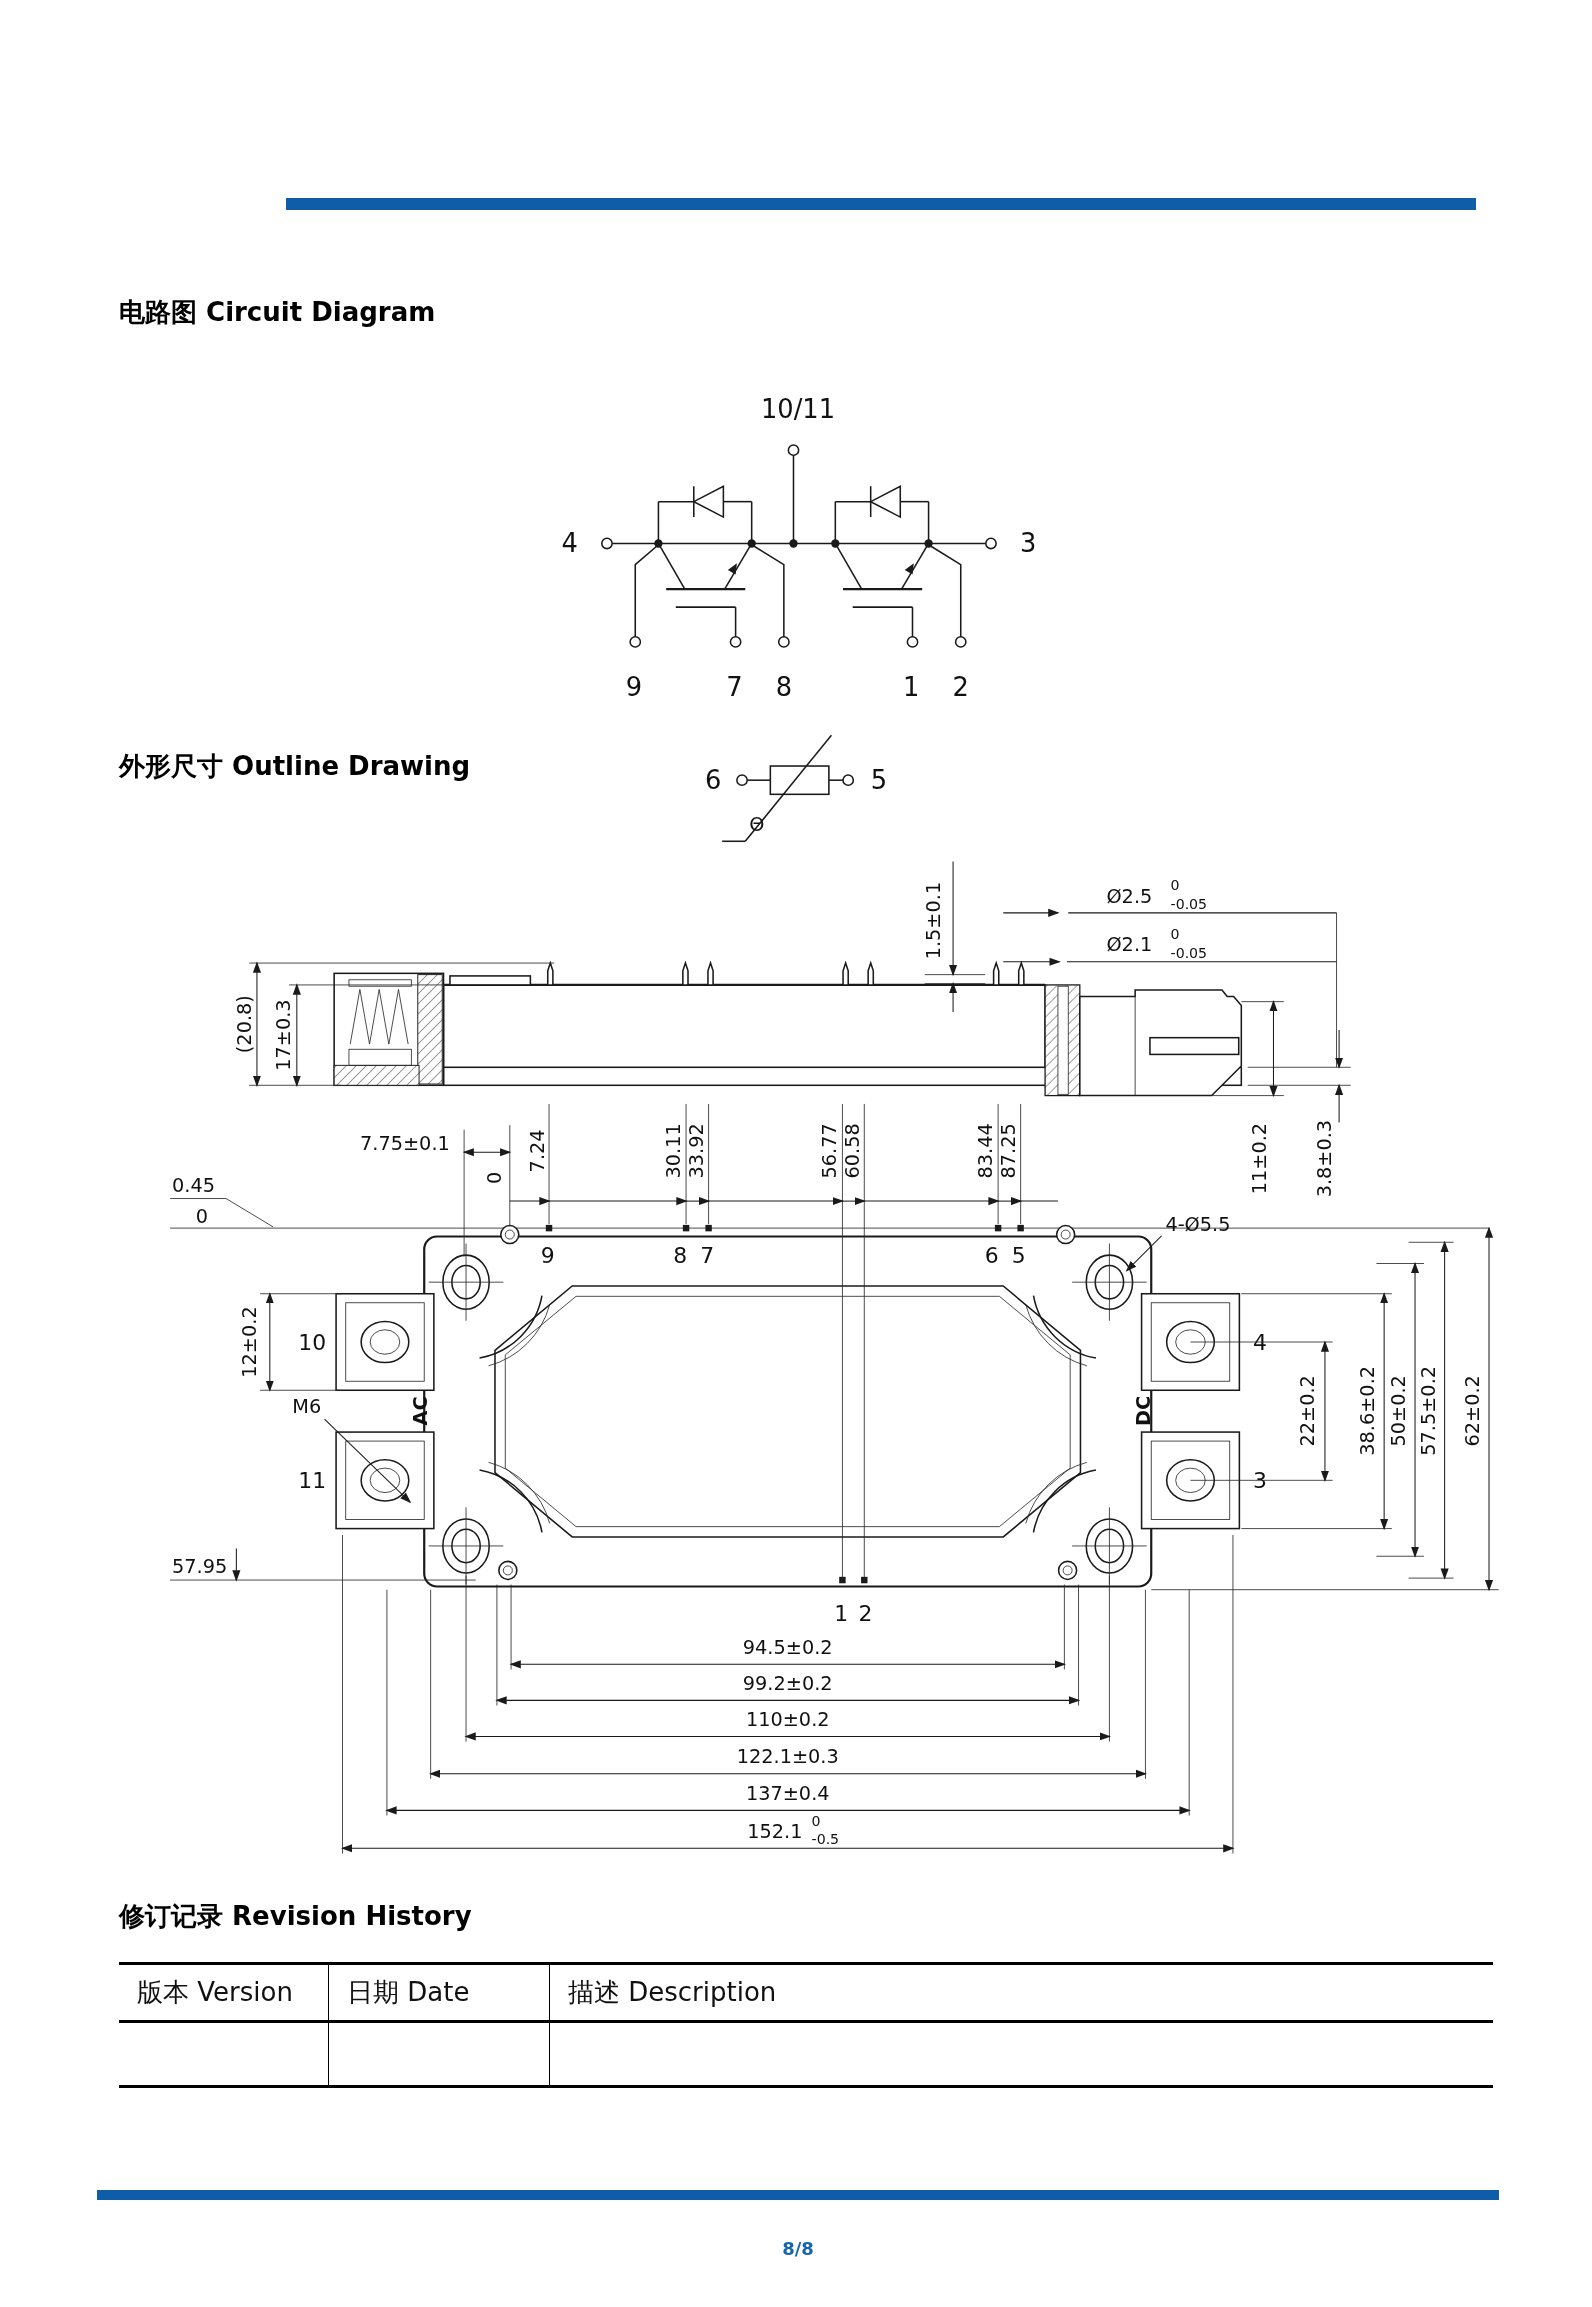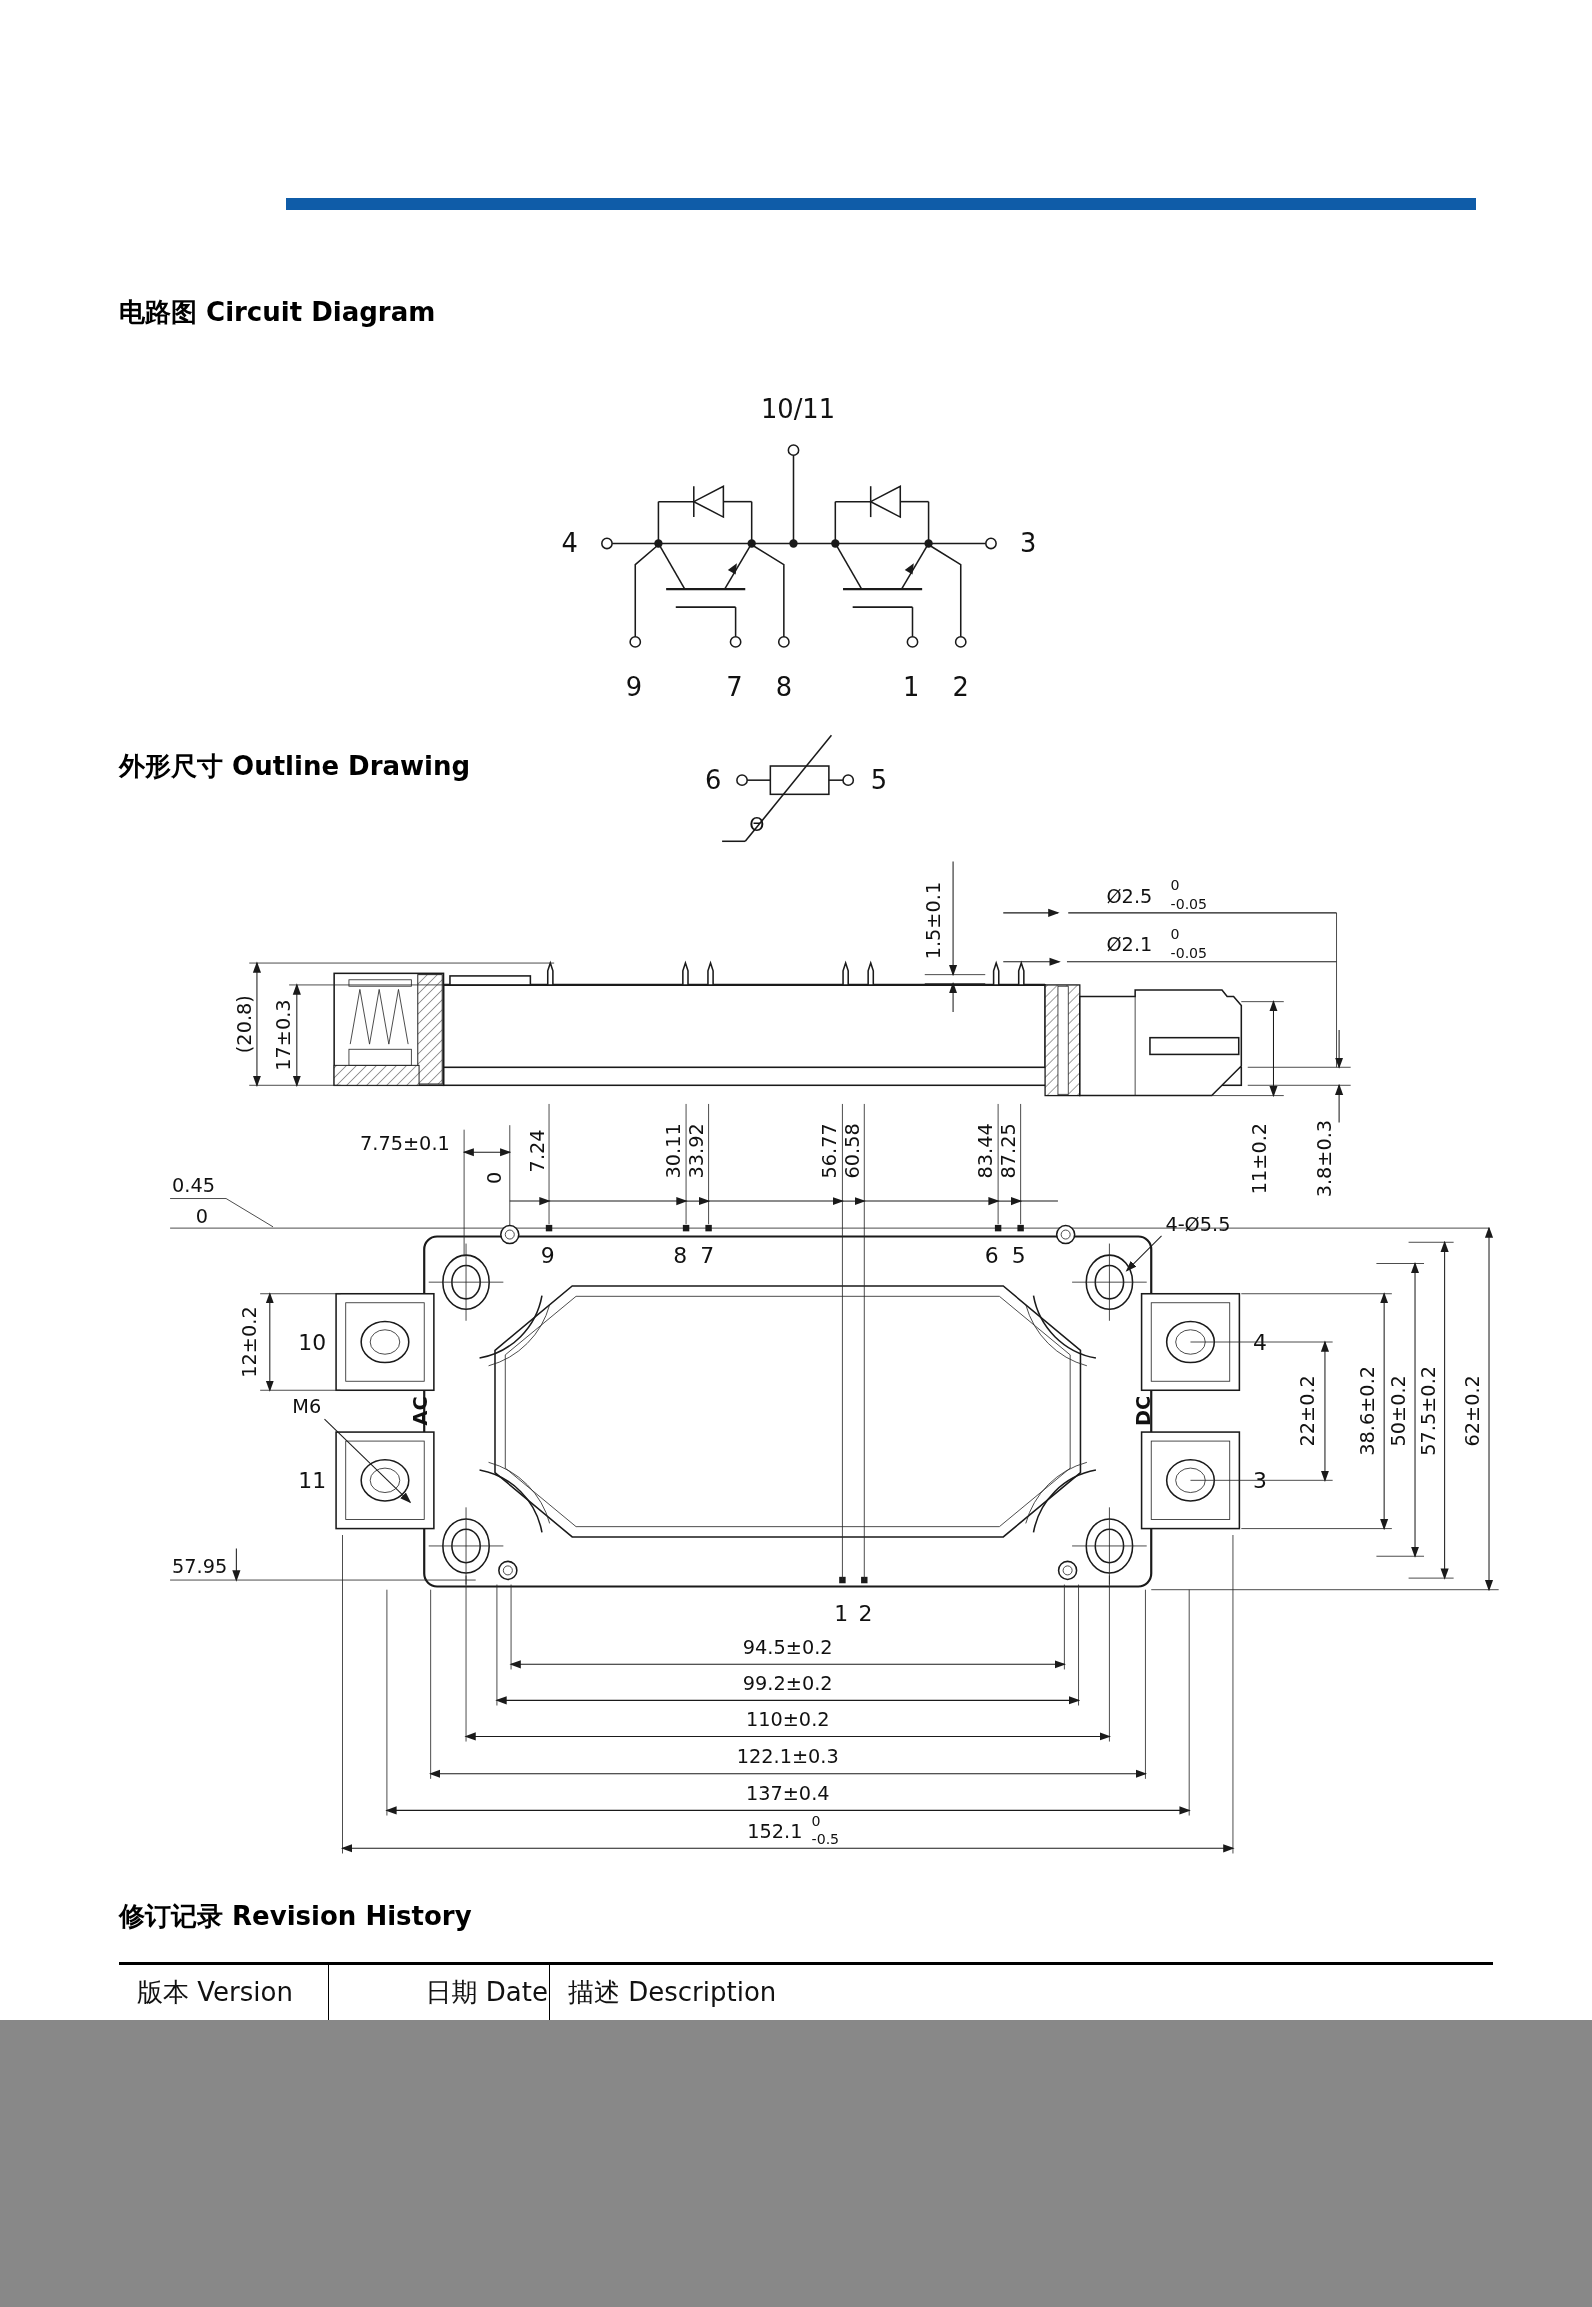--- a/index.html
+++ b/index.html
@@ -1,16 +1,16 @@
 <!DOCTYPE html>
 <html style="font-size:10.3px"><head>
 <meta charset="utf-8">
 <style>
   html,body{margin:0;padding:0;background:#888;}
-  #page{position:relative;width:1592px;height:2020px;background:#ffffff;font-family:"DejaVu Sans","Liberation Sans",sans-serif;overflow:hidden;}
+  #page{position:relative;width:1592px;height:2307px;background:#ffffff;font-family:"DejaVu Sans","Liberation Sans",sans-serif;overflow:hidden;}
   .bar{position:absolute;background:#0F5CA8;}
   .sec-title{position:absolute;left:119px;font-size:26px;font-weight:700;color:#000;white-space:nowrap;}
   svg{position:absolute;overflow:visible;}
   svg *{vector-effect:none;}
   .ln{stroke:#1a1a1a;stroke-width:2.4;fill:none;}
   .thk{stroke:#1a1a1a;stroke-width:3.4;fill:none;}
   .thin{stroke:#2a2a2a;stroke-width:1.3;fill:none;}
   .dim{stroke:#1a1a1a;stroke-width:1.6;fill:none;}
   .wfill{fill:#ffffff;}
   text{fill:#111;font-family:"DejaVu Sans","Liberation Sans",sans-serif;}
@@ -367,21 +367,21 @@
     <line class="dim" x1="533" y1="2872" x2="1917" y2="2872" marker-start="url(#ar)" marker-end="url(#ar)"></line>
     <text class="dt" x="1205" y="2856" text-anchor="middle">152.1</text>
     <text class="sm" x="1262" y="2838">0</text>
     <text class="sm" x="1262" y="2866">-0.5</text>
   </svg>
 
   <table id="revtable">
     <tbody>
         <tr class="hdr">
       <td style="width:190px;">版本 Version</td>
-      <td style="width:201px;text-align:right;">日期 Date</td>
+      <td style="width:201px;">日期 Date</td>
       <td>描述 Description</td>
     </tr>
     <tr class="r2">
       <td></td>
       <td></td>
       <td></td>
     </tr>
   </tbody>
     </table>
 

